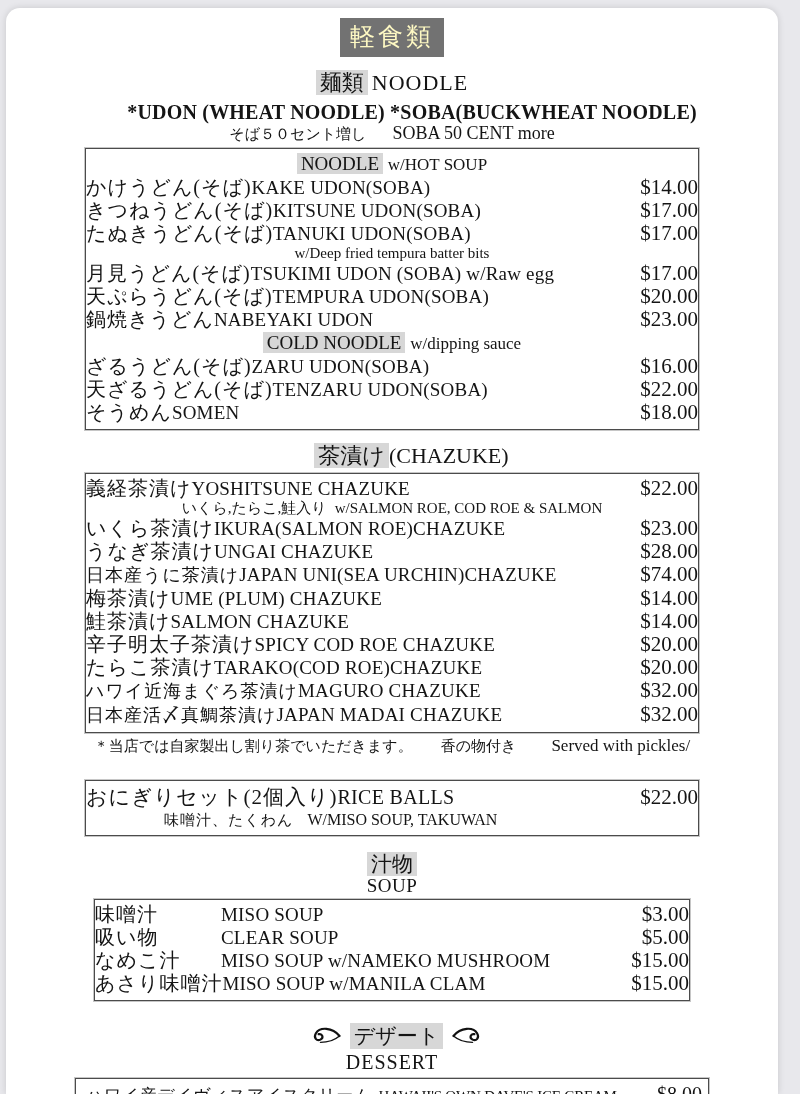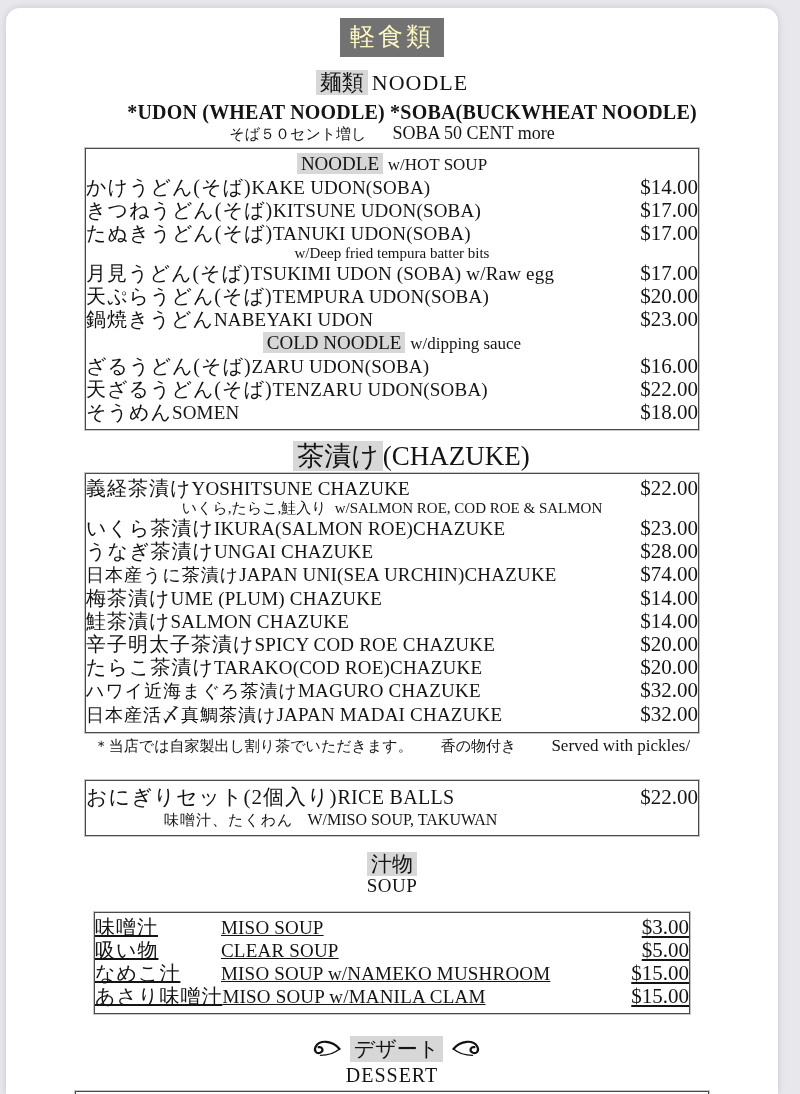--- a/index.html
+++ b/index.html
@@ -55,21 +55,21 @@
   .rb-main{display:flex;align-items:baseline;line-height:26px;}
   .rb-main .jp{font-size:21px;letter-spacing:1px;}
   .rb-main .en{font-size:20px;letter-spacing:.3px;}
   .rb-main .price{margin-left:auto;font-size:21px;}
   .rb-sub{padding-left:78px;line-height:20px;}
   .rb-sub .sjp{font-size:15px;letter-spacing:1px;}
   .rb-sub .sen{font-size:16px;margin-left:14px;}
 
   .soup-head{margin-top:16px;font-size:21px;line-height:24px;}
   .soup-sub{font-size:19px;line-height:20px;letter-spacing:.5px;}
-  .soup-box{width:594px;margin-top:16px;text-decoration:underline;}
+  .soup-box{width:594px;margin-top:3px;}
   .soup-box .jp{min-width:126px;}
   .soup-box .en{text-align:left;}
 
   .dessert-head{margin-top:22px;font-size:21px;line-height:26px;display:flex;justify-content:center;align-items:center;gap:8px;padding-left:9px;}
   .dessert-sub{font-size:20px;letter-spacing:1px;line-height:22px;margin-top:2px;}
   .dessert-box{width:616px;margin-top:5px;padding:4px 6px 6px 10px;}
   .dessert-box .item{line-height:22px;}
   .dessert-box .jp{font-size:17px;letter-spacing:.5px;}
   .dessert-box .en{flex:1;text-align:left;font-size:15px;margin-left:7px;letter-spacing:-0.2px;}
   .dessert-box .price{font-size:20px;min-width:58px;}
@@ -141,21 +141,21 @@
         <span class="en">TENZARU UDON(SOBA)</span>
         <span class="price">$22.00</span>
       </div>
       <div class="item">
         <span class="jp">そうめん</span>
         <span class="en">SOMEN</span>
         <span class="price">$18.00</span>
       </div>
     </div>
 
-    <div class="sec-head center" style="font-size:27px;padding-left:39px;">
+    <div class="sec-head center" style="font-size:22px;padding-left:39px;">
       <span class="hl">茶漬け</span><span>(CHAZUKE)</span>
     </div>
 
     <div class="menu-box">
       <div class="item">
         <span class="jp">義経茶漬け</span>
         <span class="en">YOSHITSUNE CHAZUKE</span>
         <span class="price">$22.00</span>
       </div>
       <div class="small-note">

